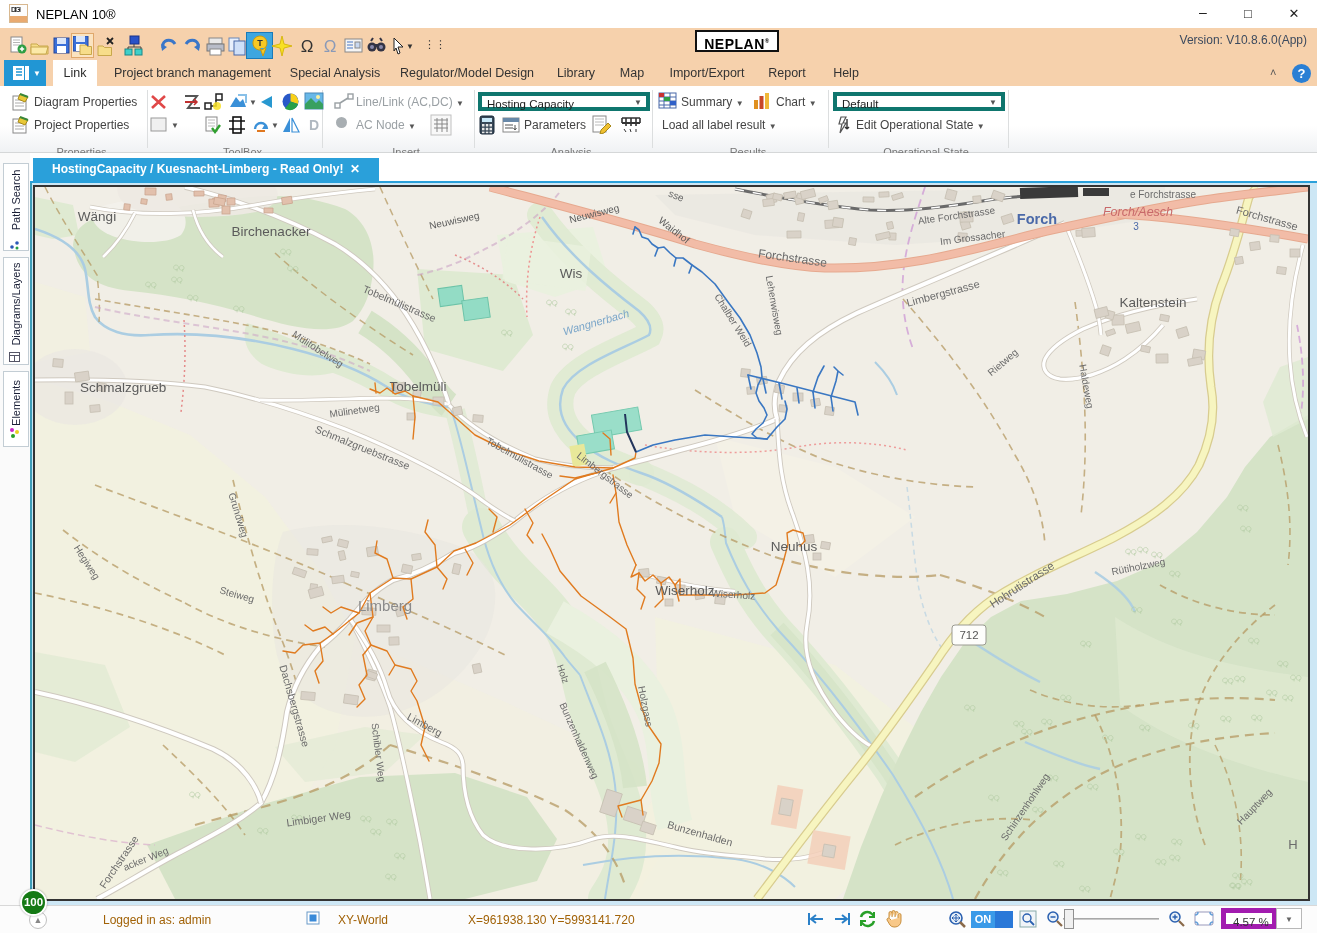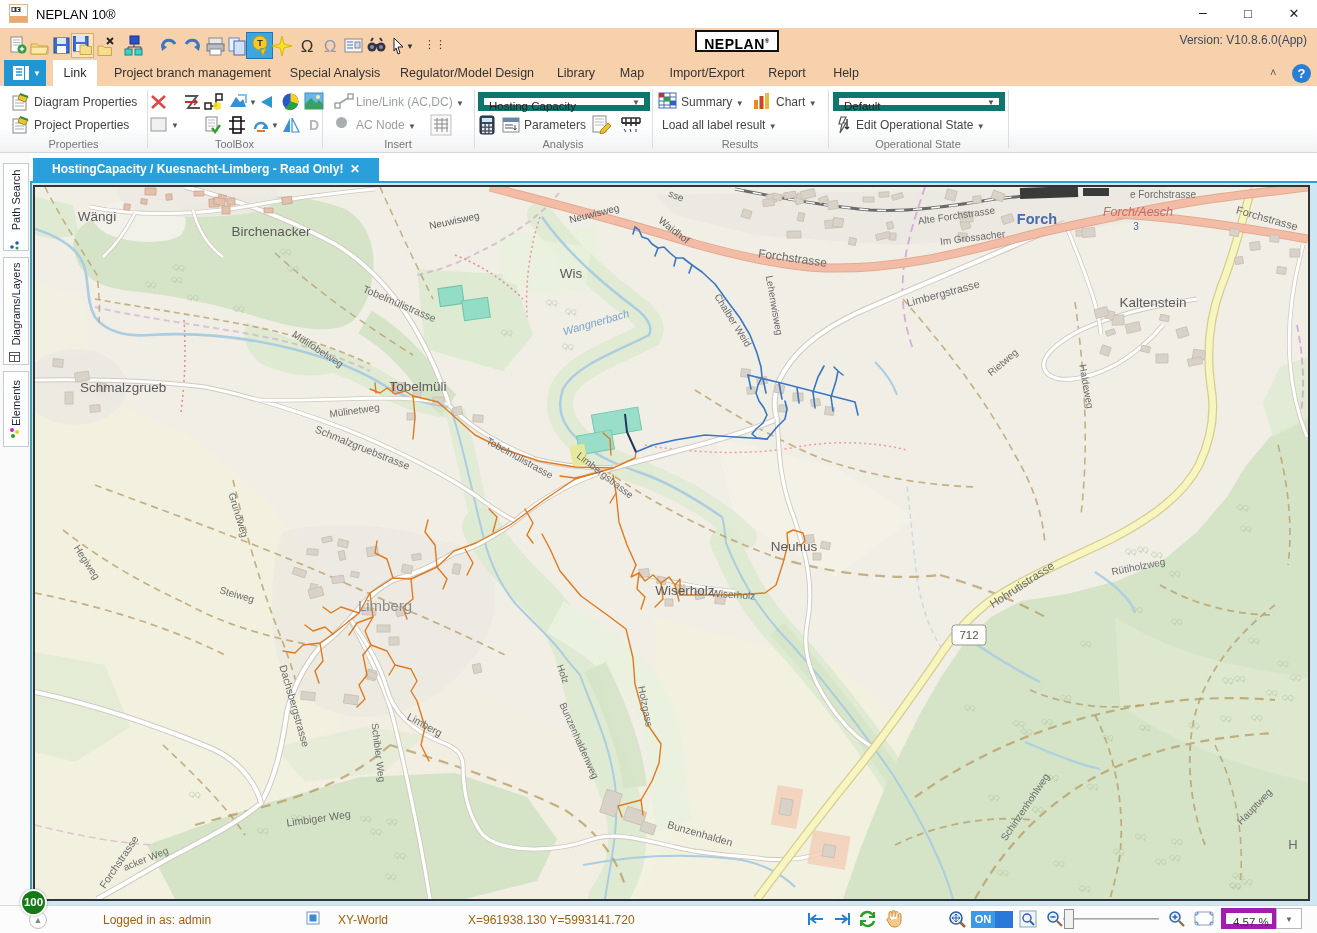--- a/index.html
+++ b/index.html
@@ -10,26 +10,26 @@
 .winbtn { position:absolute; top:0; width:46px; height:28px; color:#222; text-align:center; }
 #qat { position:absolute; left:0; top:28px; width:1317px; height:32px; background:#f6d1ac; }
 #tabrow { position:absolute; left:0; top:60px; width:1317px; height:26px; background:#f6d1ac; }
 #appbtn { position:absolute; left:4px; top:60px; width:42px; height:26px; background:#2196d4; }
 .rtab { position:absolute; top:60px; height:26px; line-height:26px; font-size:12.5px; color:#333; text-align:center; }
 .rtab.active { background:#ffffff; color:#2b2b2b; }
 #nlogo { position:absolute; left:695px; top:30px; width:84px; height:22px; background:#fff; border:2px solid #111; text-align:center; font-weight:bold; font-size:14px; letter-spacing:0.5px; line-height:18px; color:#000; }
 #nlogo sup { font-size:6px; }
 #version { position:absolute; right:10px; top:33px; font-size:12px; color:#3c4a5e; }
 #ribbon { position:absolute; left:0; top:86px; width:1317px; height:67px; background:linear-gradient(#ffffff 60%, #f0f2f4); border-bottom:1px solid #d5d7d8; }
-.rgroup { position:absolute; top:86px; height:66px; }
+.rgroup { position:absolute; top:94px; height:66px;padding-left:8px; }
 .rgroup .glabel { position:absolute; bottom:1px; width:100%; text-align:center; font-size:11px; color:#777; height:14px; line-height:14px; }
 .gsep { position:absolute; top:90px; height:58px; width:1px; background:#dcdedf; }
 .rbtn { position:absolute; font-size:12px; color:#444; white-space:nowrap; }
 .gray { color:#9aa0a4; }
-.combo { position:absolute; background:#fff; border:6px solid #0f766e; font-size:11.5px; color:#222; }
+.combo { position:absolute; background:#fff; border:4px solid #0f766e; font-size:11.5px; color:#222; }
 .combo .arr { position:absolute; right:4px; top:50%; transform:translateY(-50%); font-size:8px; color:#555; }
 .dd { color:#555; font-size:8px; }
 .ricon { position:absolute; }
 #helpbtn { position:absolute; left:1292px; top:64px; width:19px; height:19px; border-radius:50%; background:#2a7fd4; color:#fff; font-size:13px; font-weight:bold; text-align:center; line-height:19px; }
 #chev { position:absolute; left:1270px; top:66px; font-size:11px; color:#555; }
 #docbar { position:absolute; left:30px; top:153px; width:1287px; height:30px; background:#ffffff; }
 #doctab { position:absolute; left:33px; top:158px; height:23px; background:#2aa0da; color:#fff; font-size:12px; font-weight:bold; line-height:23px; padding:0 19px; }
 #docline { position:absolute; left:30px; top:181px; width:1287px; height:2px; background:#2aa0da; }
 #sidebar { position:absolute; left:0; top:153px; width:30px; height:752px; background:#fafafa; }
 .vtab { position:absolute; left:3px; width:26px; background:#fff; border:1px solid #c3cdd4; }

